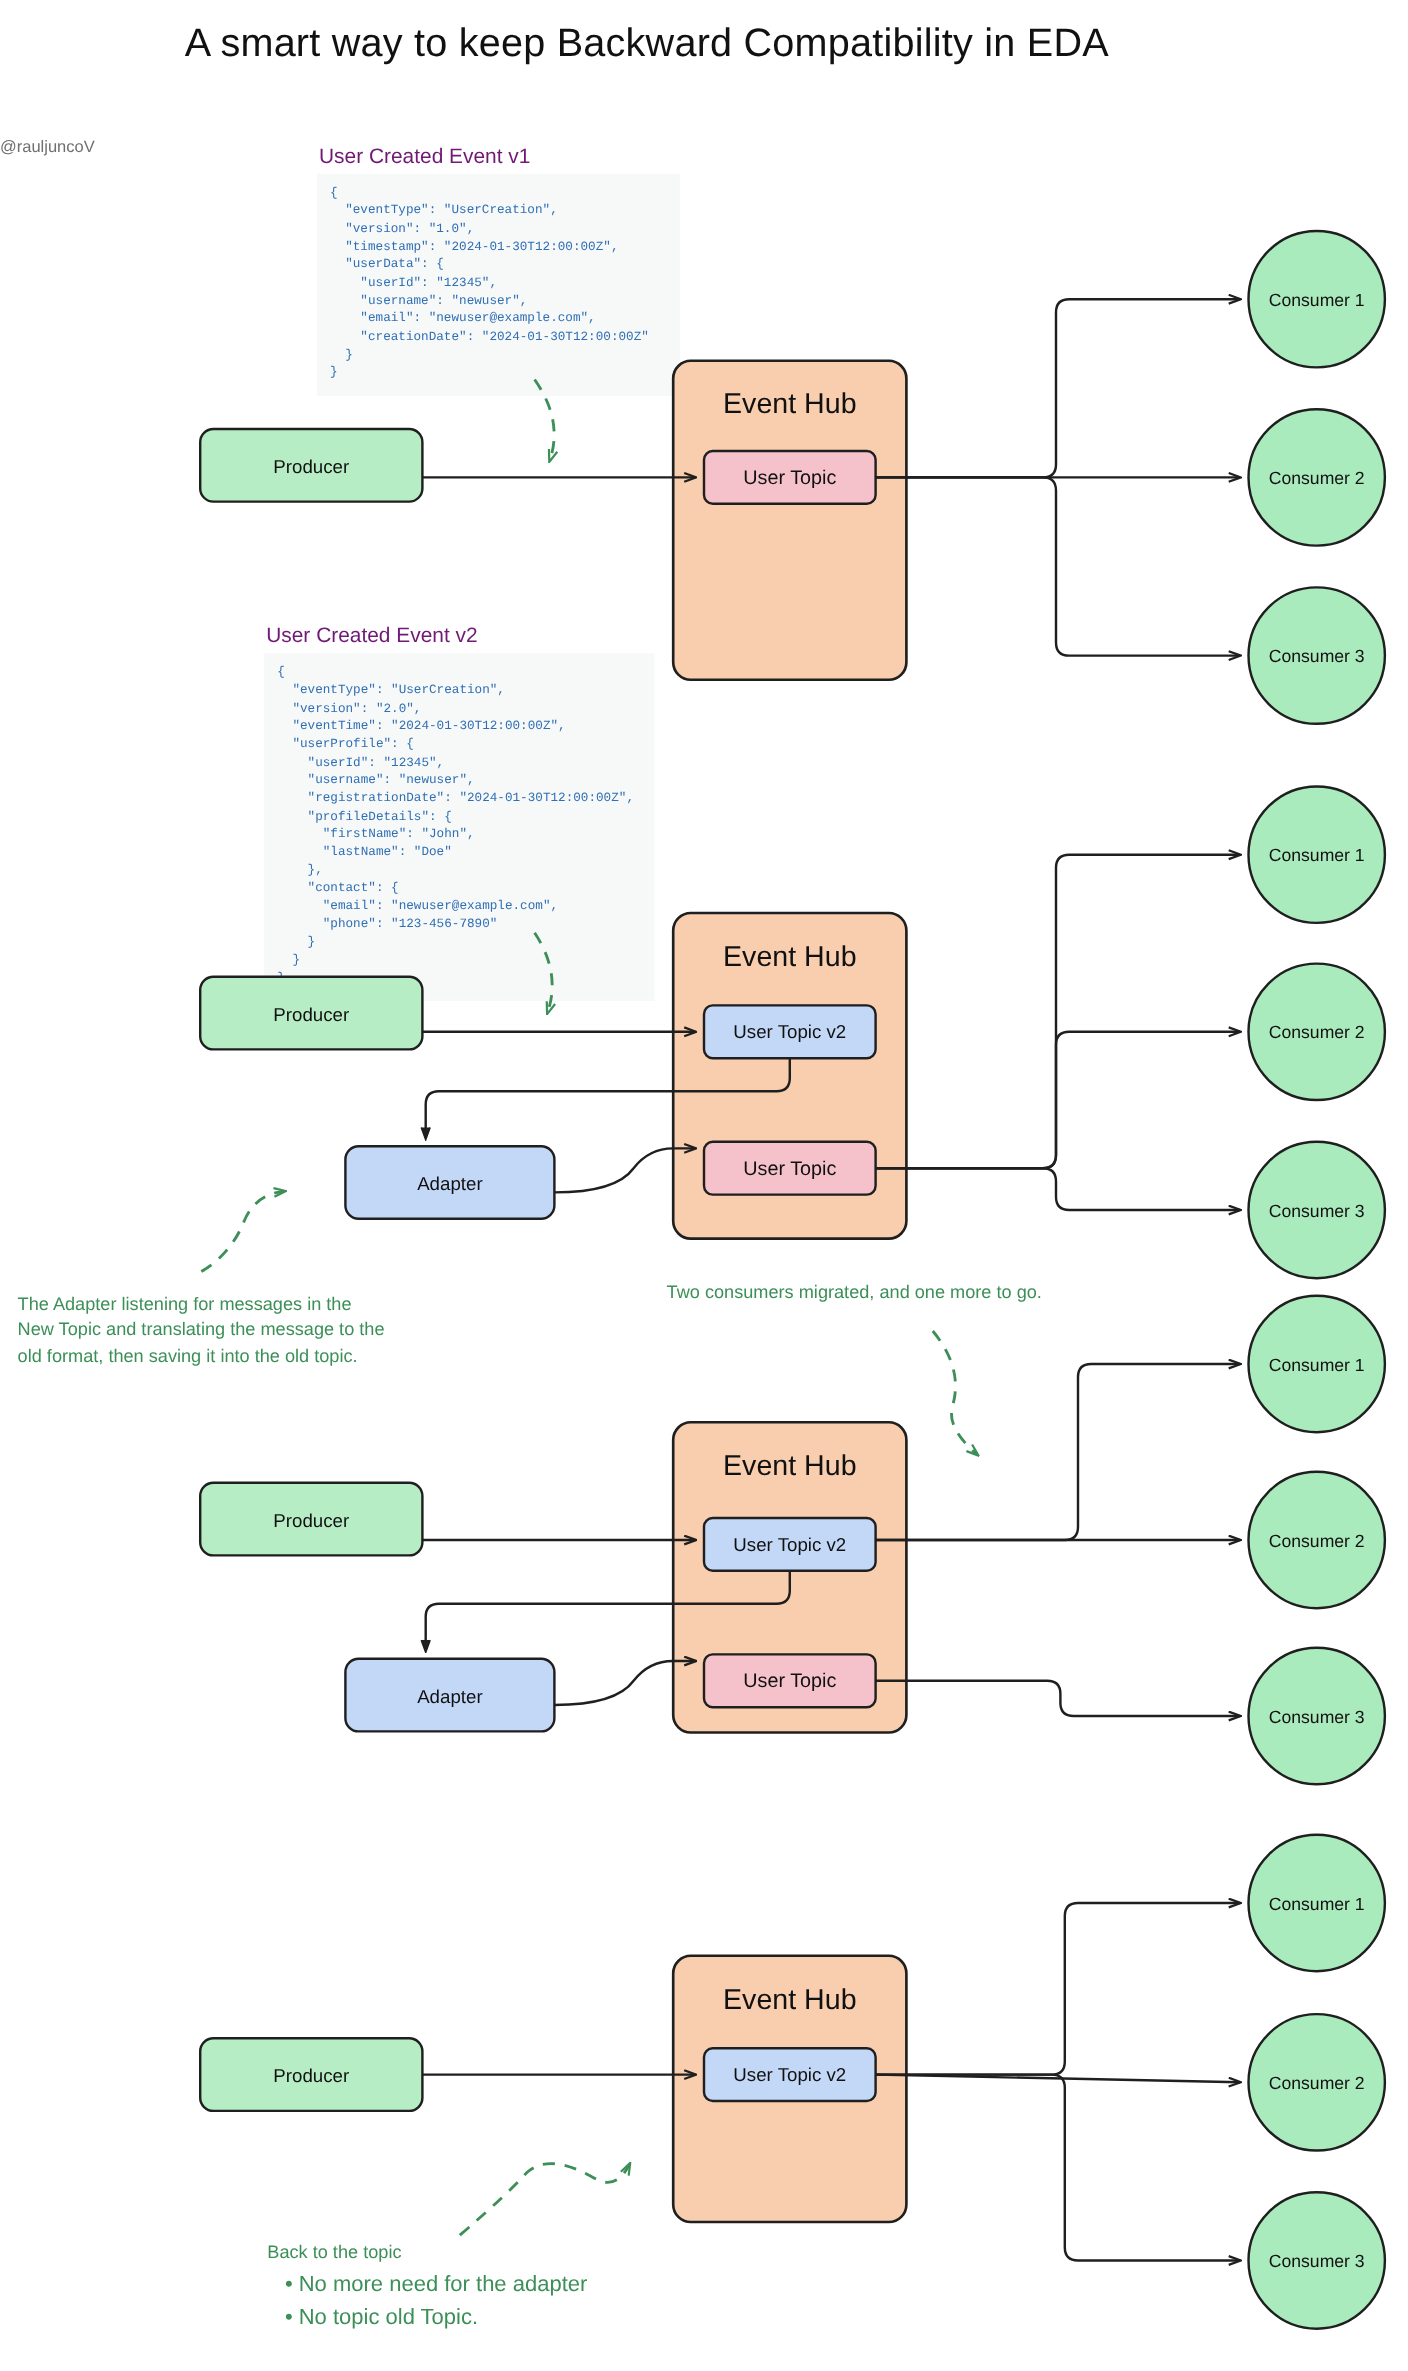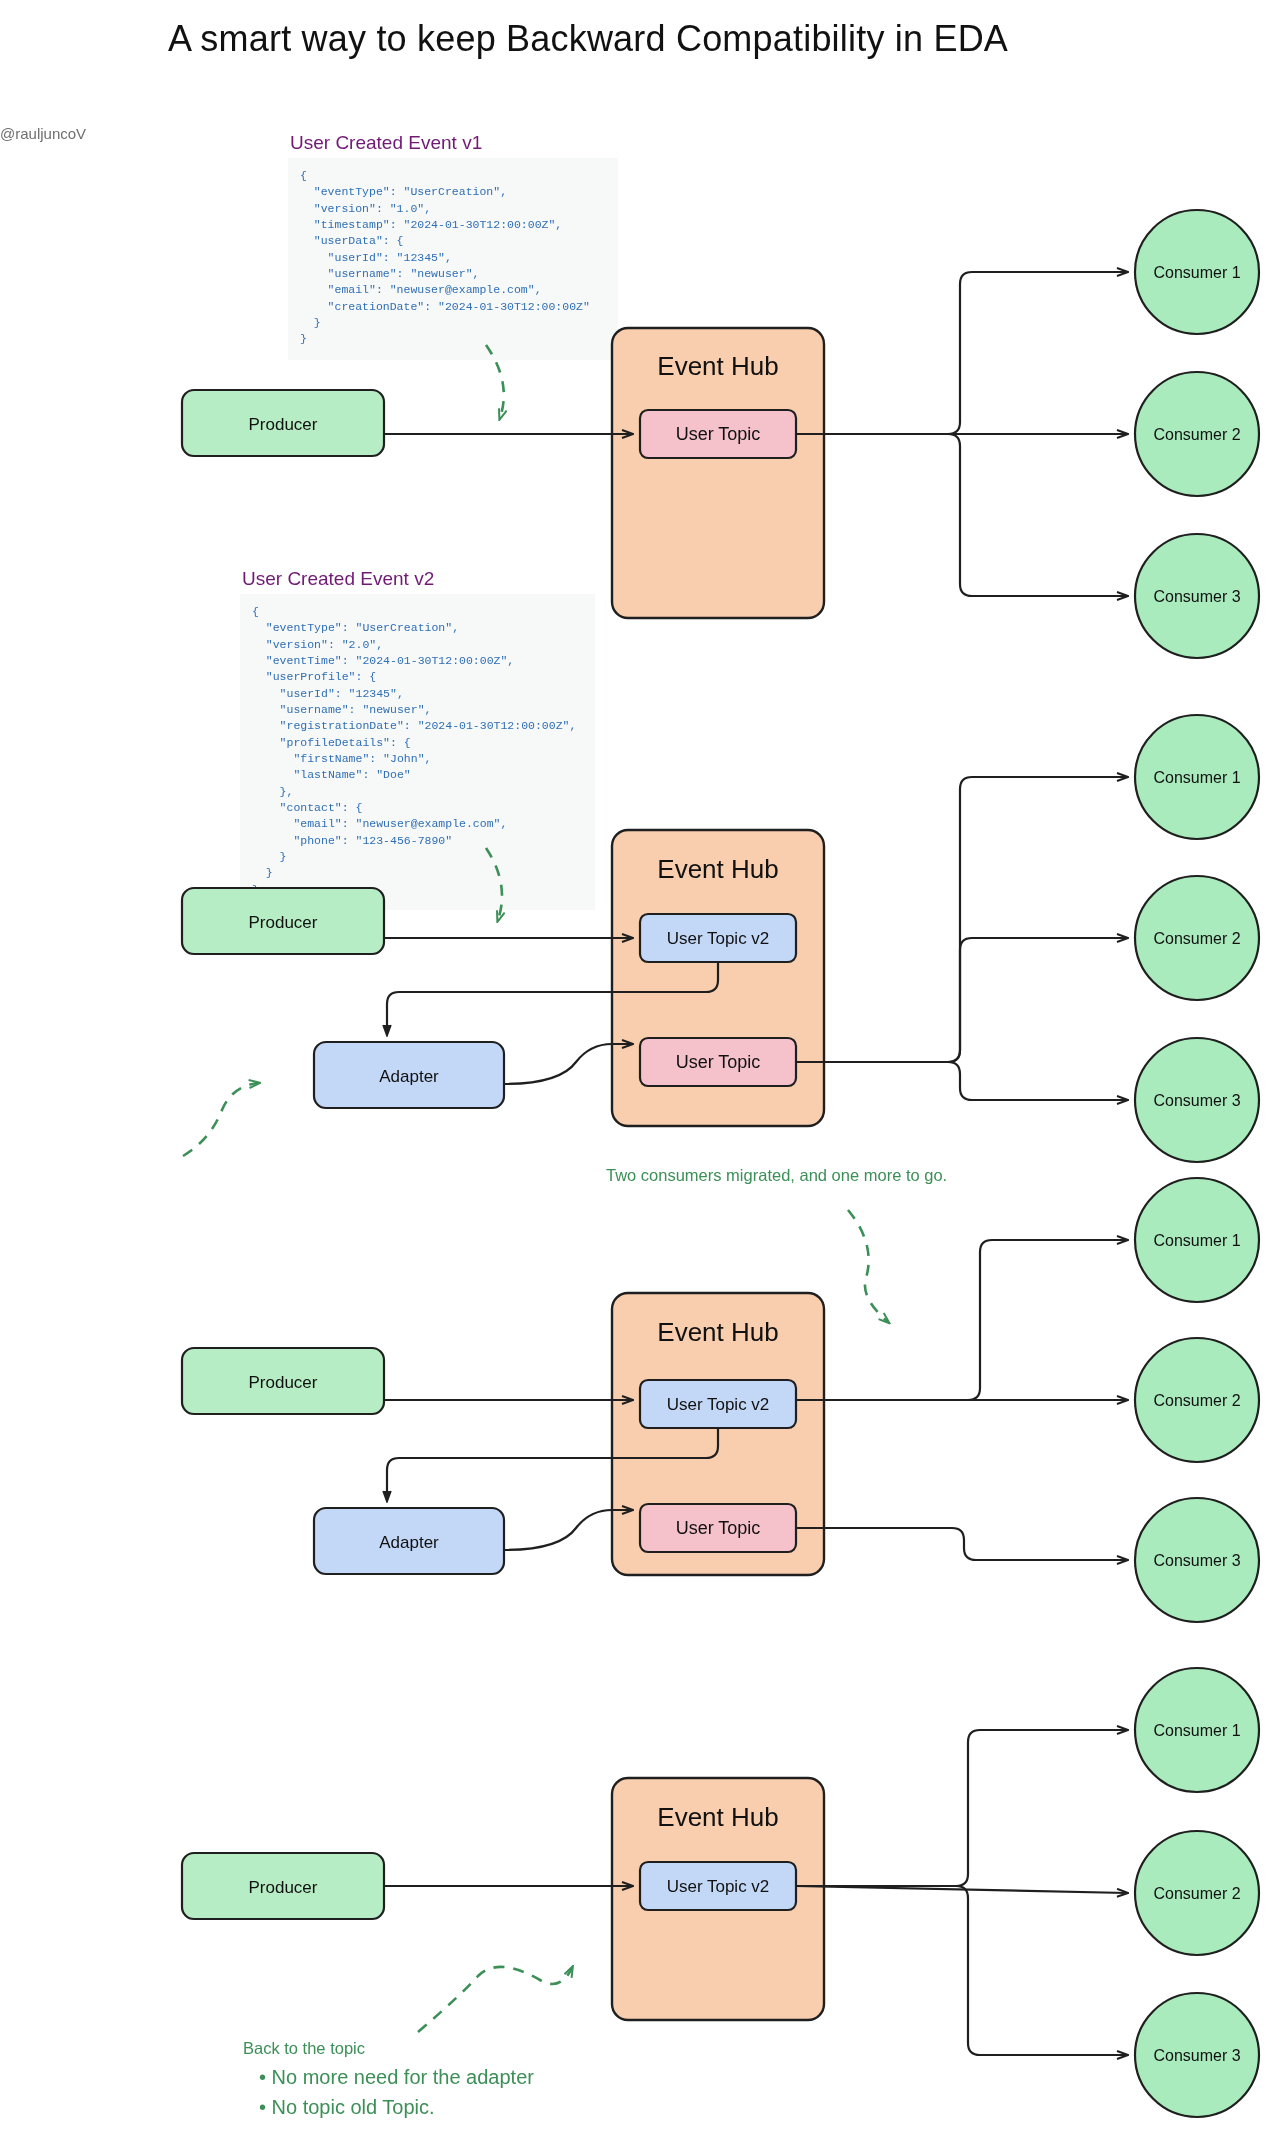--- a/index.html
+++ b/index.html
@@ -80,20 +80,23 @@
       "lastName": "Doe"
     },
     "contact": {
       "email": "newuser@example.com",
       "phone": "123-456-7890"
     }
   }
 }</div>
   </div>
 
+  <div class="note" style="left:16px;top:1175px;width:470px;">The Adapter listening for messages in the
+New Topic and translating the message to the
+old format, then saving it into the old topic.</div>
 
   <div class="note" style="left:606px;top:1164px;width:470px;">Two consumers migrated, and one more to go.</div>
 
   <div class="note" style="left:243px;top:2037px;width:400px;">Back to the topic</div>
   <div class="note-bullets" style="left:243px;top:2062px;width:420px;">
     <div class="b">• No more need for the adapter</div>
     <div class="b">• No topic old Topic.</div>
   </div>
 
   <svg class="diagram" viewBox="0 0 1280 2155">

